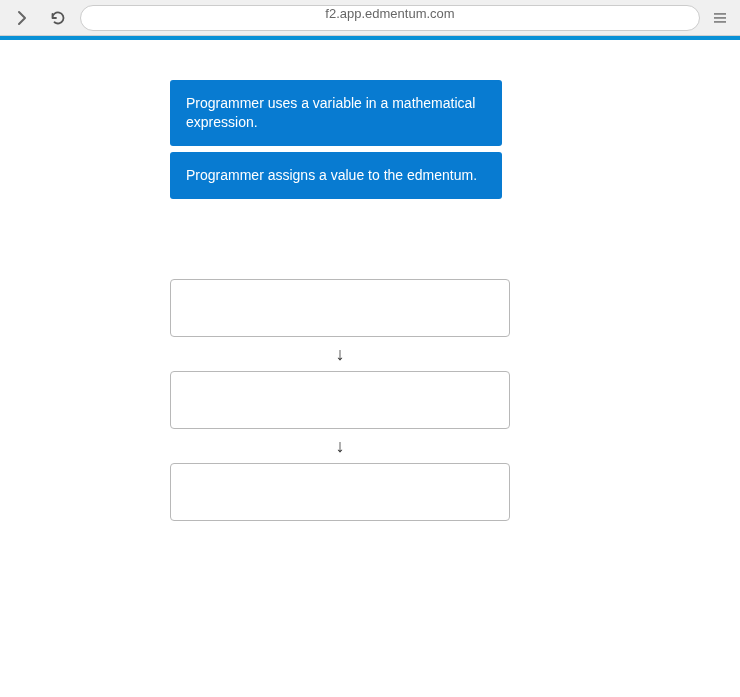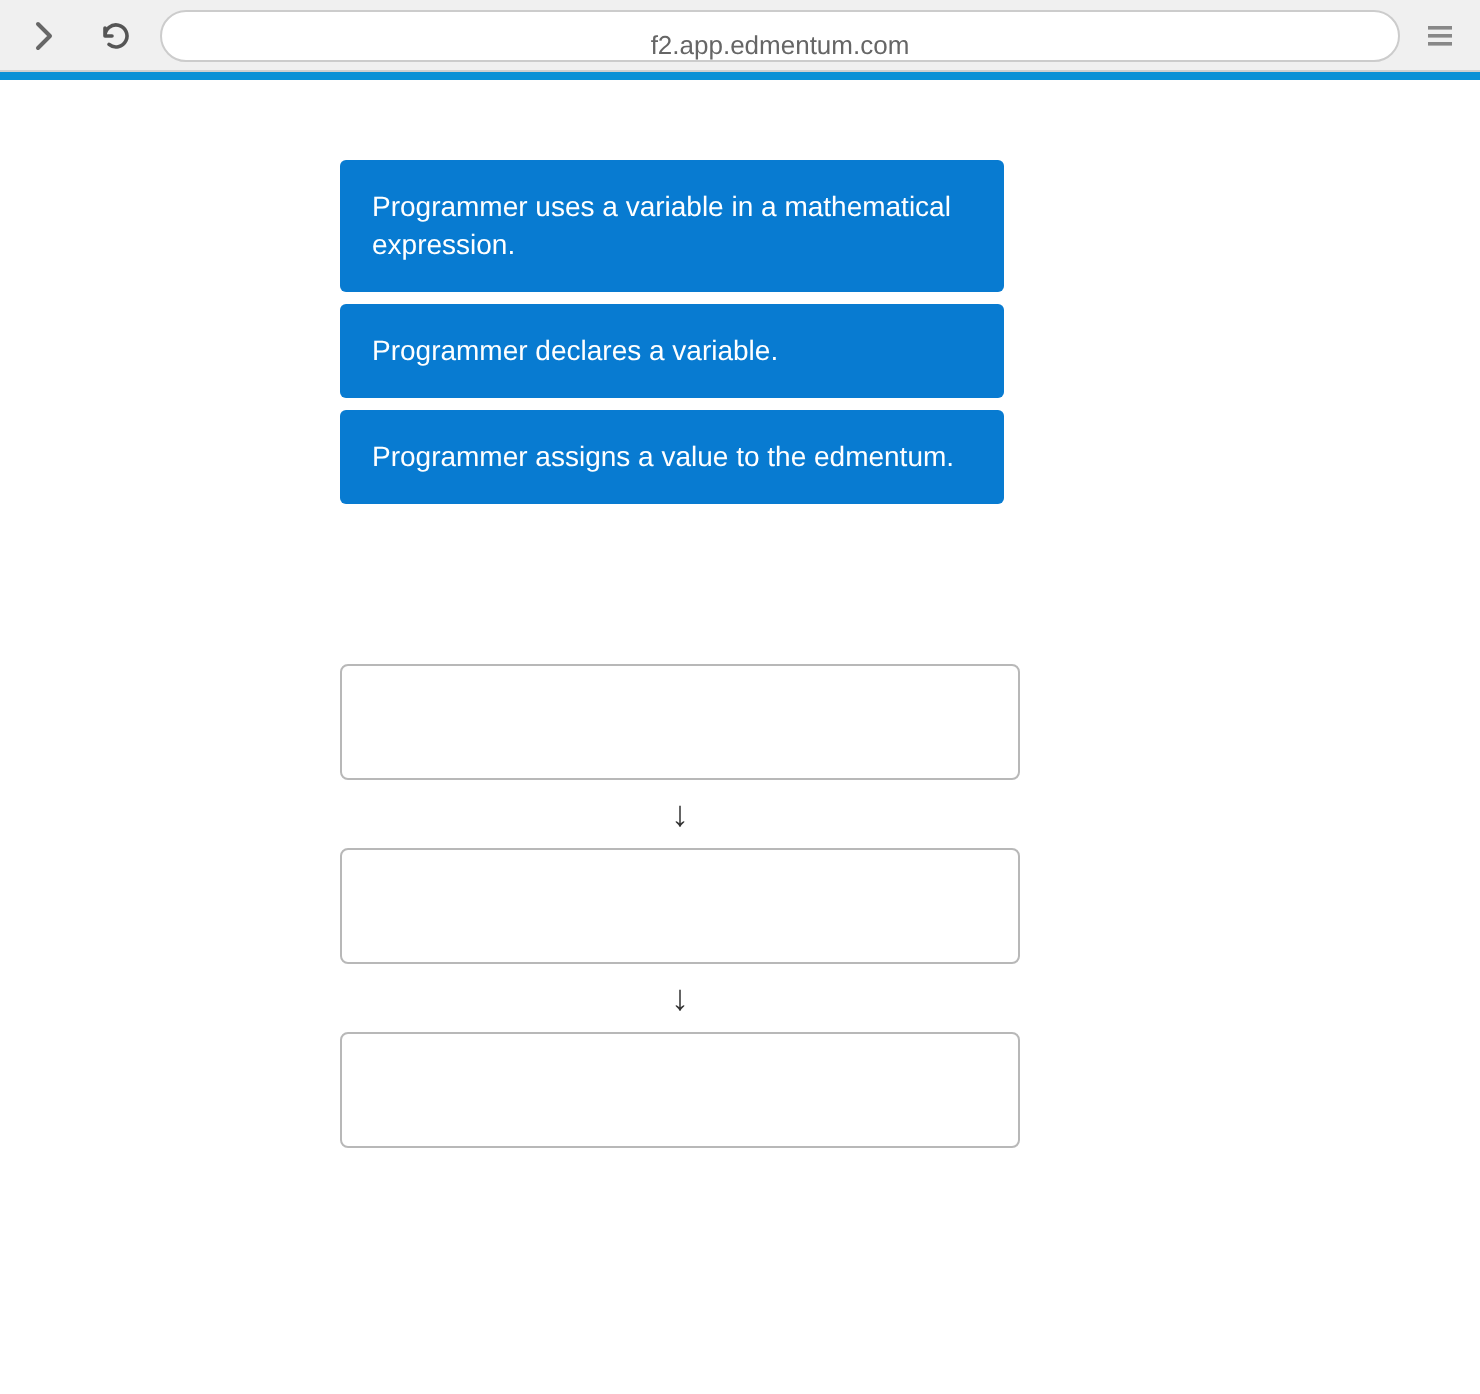--- a/index.html
+++ b/index.html
@@ -33,21 +33,21 @@
       cursor: pointer;
       border-radius: 4px;
     }
     .address-bar {
       flex: 1;
       height: 26px;
       background: #fff;
       border: 1px solid #ccc;
       border-radius: 13px;
       display: flex;
-      align-items: flex-end;
+      align-items: flex-start;
       justify-content: center;
       padding: 0 12px;
       font-size: 13px;
       color: #666;
     }
     .menu-btn {
       width: 24px;
       height: 24px;
       display: flex;
       align-items: center;
@@ -130,23 +130,20 @@
 
 <div class="accent-bar"></div>
 
 <div class="content-area">
 
   <div class="draggable-container">
     <div class="draggable-card">
       <span>Programmer uses a variable in a mathematical expression.</span>
     </div>
     <div class="draggable-card">
-      <span>Programmer declares a variable.</span>
-    </div>
-    <div class="draggable-card">
       <span>Programmer assigns a value to the edmentum.</span>
     </div>
   </div>
 
   <div class="drop-container">
     <div class="drop-slot"></div>
     <div class="arrow-down">↓</div>
     <div class="drop-slot"></div>
     <div class="arrow-down">↓</div>
     <div class="drop-slot"></div>

